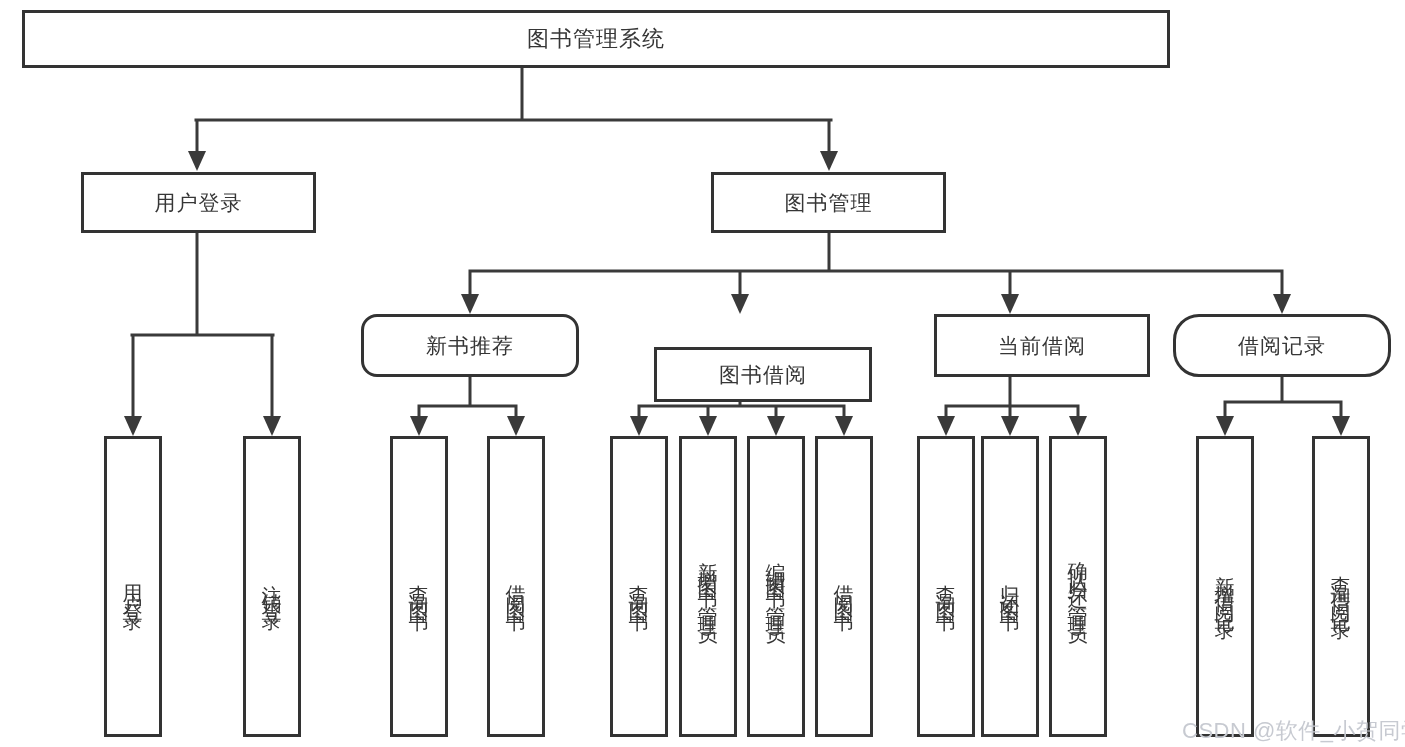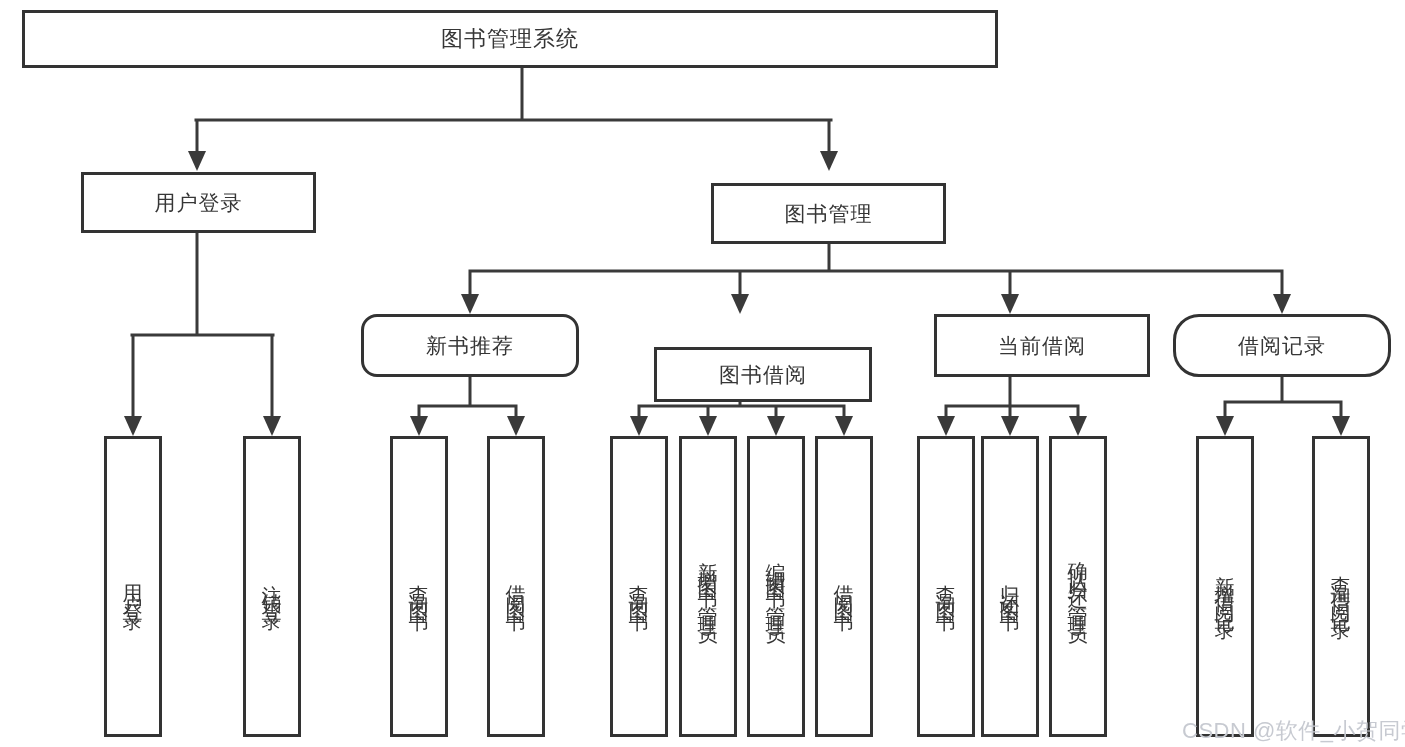--- a/index.html
+++ b/index.html
@@ -94,28 +94,28 @@
 
       <polygon points="937,416 955,416 946,436"></polygon>
       <polygon points="1001,416 1019,416 1010,436"></polygon>
       <polygon points="1069,416 1087,416 1078,436"></polygon>
 
       <polygon points="1216,416 1234,416 1225,436"></polygon>
       <polygon points="1332,416 1350,416 1341,436"></polygon>
     </g>
   </svg>
 
-  <div class="node h-node root-node" style="left:22px; top:10px; width:976px; height:58px;">
+  <div class="node h-node root-node" style="left:22px; top:10px; width:1148px; height:58px;">
     <span>图书管理系统</span>
   </div>
 
   <div class="node h-node" style="left:81px; top:172px; width:235px; height:61px;">
     <span>用户登录</span>
   </div>
-  <div class="node h-node" style="left:711px; top:172px; width:235px; height:61px;margin-top:11px;">
+  <div class="node h-node" style="left:711px; top:172px; width:235px; height:61px;">
     <span>图书管理</span>
   </div>
 
   <div class="node h-node" style="left:361px; top:314px; width:218px; height:63px;border-radius:16px;">
     <span>新书推荐</span>
   </div>
   <div class="node h-node" style="left:654px; top:314px; width:218px; height:55px;margin-top:33px;">
     <span>图书借阅</span>
   </div>
   <div class="node h-node" style="left:902px; top:314px; width:216px; height:63px;margin-left:32px;">

